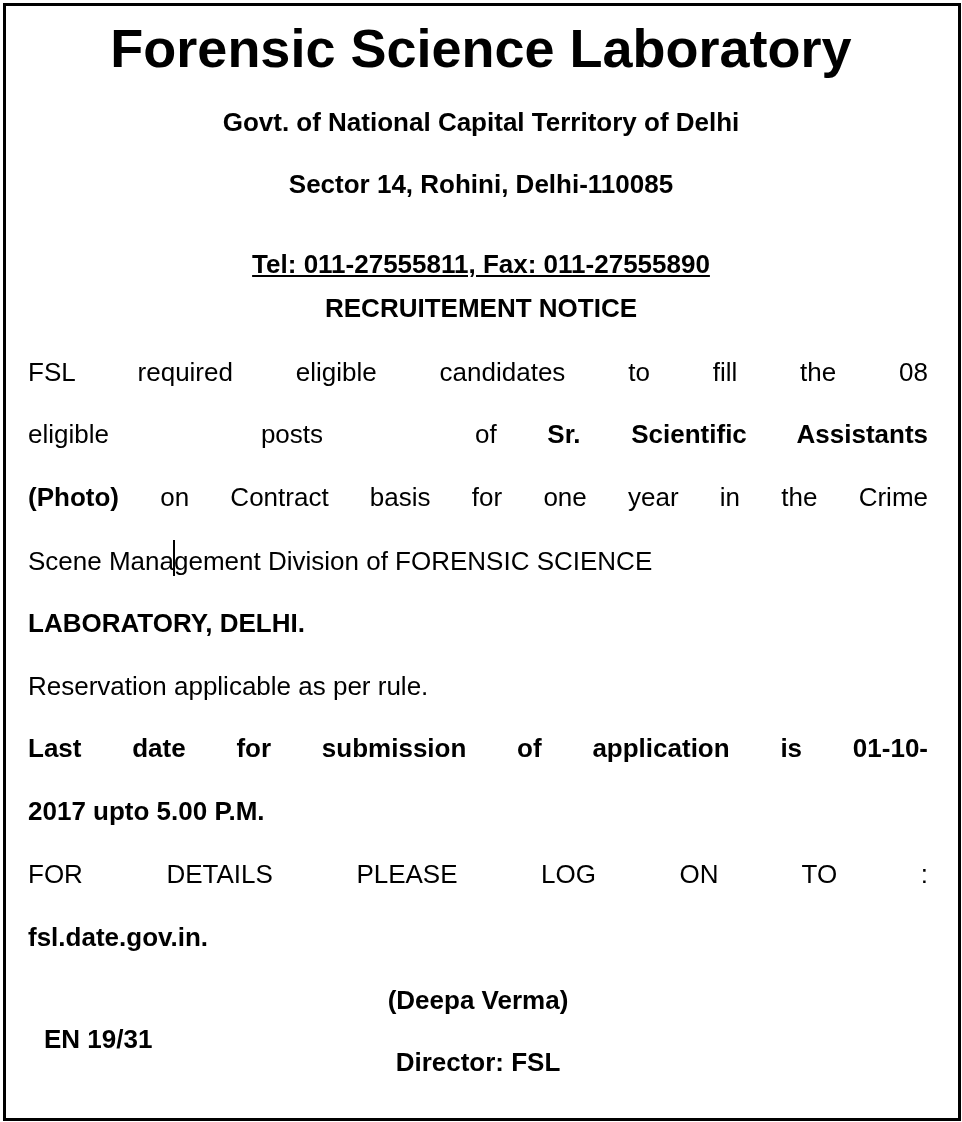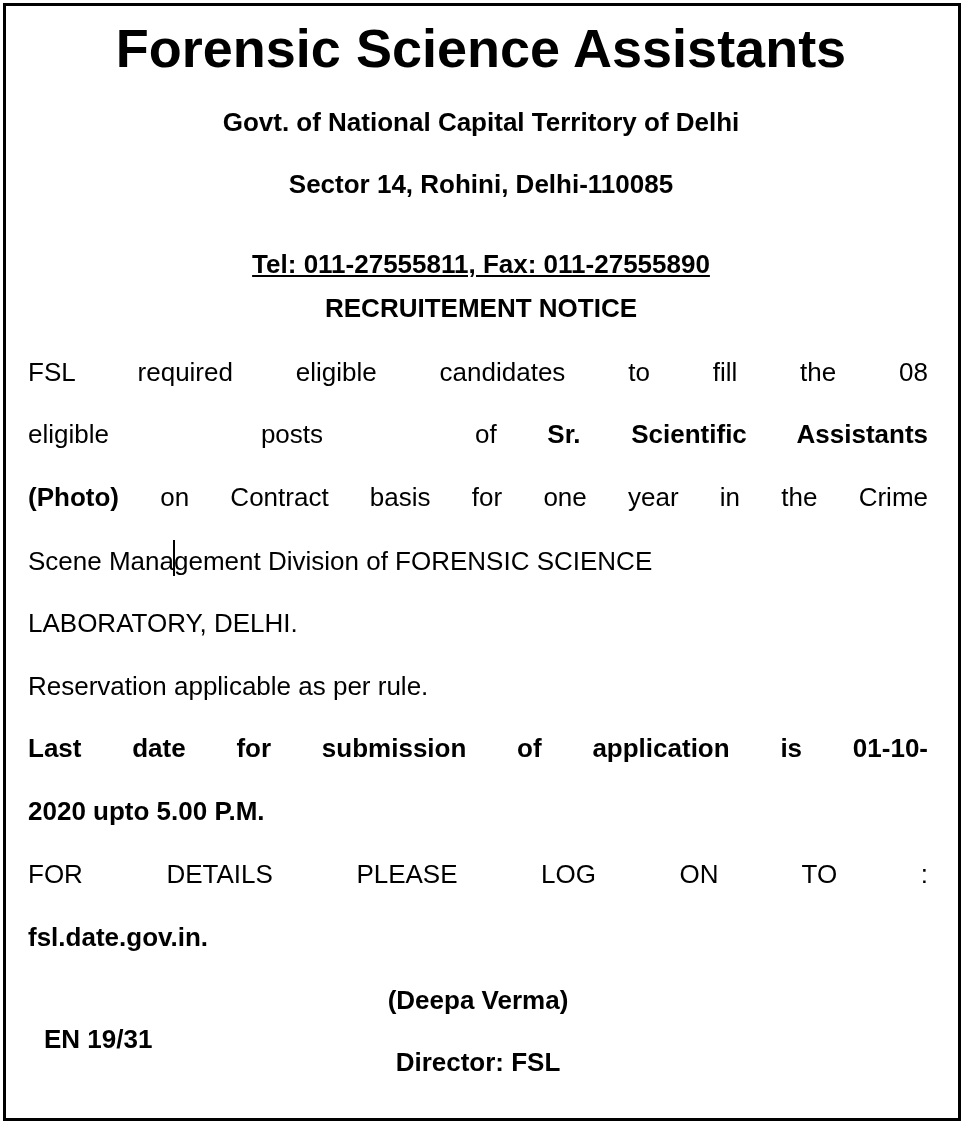--- a/index.html
+++ b/index.html
@@ -11,39 +11,39 @@
   .justify { text-align:justify; text-align-last:justify; }
   .title { font-size:54px; font-weight:bold; line-height:60px; top:18px; }
   .right { text-align:center; }
   .cursor { display:inline-block; width:2px; height:36px; background:#000; vertical-align:-6px; margin:0 -1px; }
 </style>
 </head>
 <body>
 
 <div class="frame"></div>
 
-<div class="line center title">Forensic Science Assistants</div>
+<div class="line center title">Forensic Science Laboratory</div>
 <div class="line center bold" style="top:102px;">Govt. of National Capital Territory of Delhi</div>
 <div class="line center bold" style="top:164px;">Sector 14, Rohini, Delhi-110085</div>
 <div class="line center bold" style="top:244px;text-decoration:underline;">Tel: 011-27555811, Fax: 011-27555890</div>
 <div class="line center bold" style="top:288px;">RECRUITEMENT NOTICE</div>
 
 <div class="line justify" style="top:352px;">FSL required eligible candidates to fill the 08</div>
 <div class="line justify" style="top:414px;">
   <span style="white-space:pre;">eligible   posts   of </span><span class="bold">Sr. Scientific Assistants</span>
 </div>
 <div class="line justify" style="top:477px;">
   <span class="bold">(Photo)</span><span style="white-space:pre;"> on Contract basis for one year in the Crime</span>
 </div>
 <div class="line" style="top:540px;">
   <span>Scene Mana</span><span class="cursor"></span><span>gement Division of FORENSIC SCIENCE</span>
 </div>
-<div class="line" style="top:603px;">LABORATORY, DELHI.</div>
+<div class="line" style="top:603px;font-weight:bold;">LABORATORY, DELHI.</div>
 
 <div class="line" style="top:666px;">Reservation applicable as per rule.</div>
 <div class="line bold justify" style="top:728px;">Last date for submission of application is 01-10-</div>
-<div class="line bold" style="top:791px;">2020 upto 5.00 P.M.</div>
+<div class="line bold" style="top:791px;">2017 upto 5.00 P.M.</div>
 <div class="line justify" style="top:854px;">FOR DETAILS PLEASE LOG ON TO :</div>
 <div class="line bold" style="top:917px;">fsl.date.gov.in.</div>
 
 <div class="line bold right" style="top:980px;">(Deepa Verma)</div>
 <div class="line bold" style="top:1019px;margin-left:16px;">EN 19/31</div>
 <div class="line bold right" style="top:1042px;">Director: FSL</div>
 
 </body></html>

